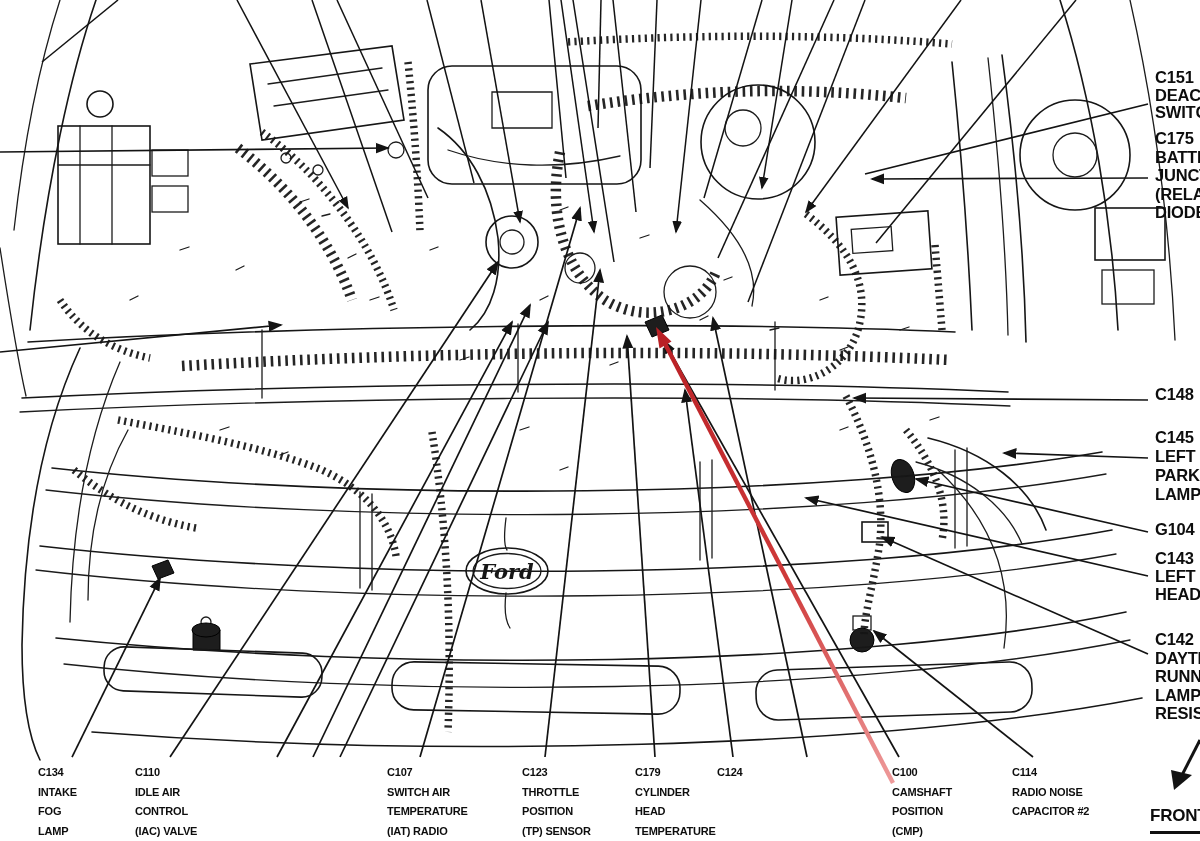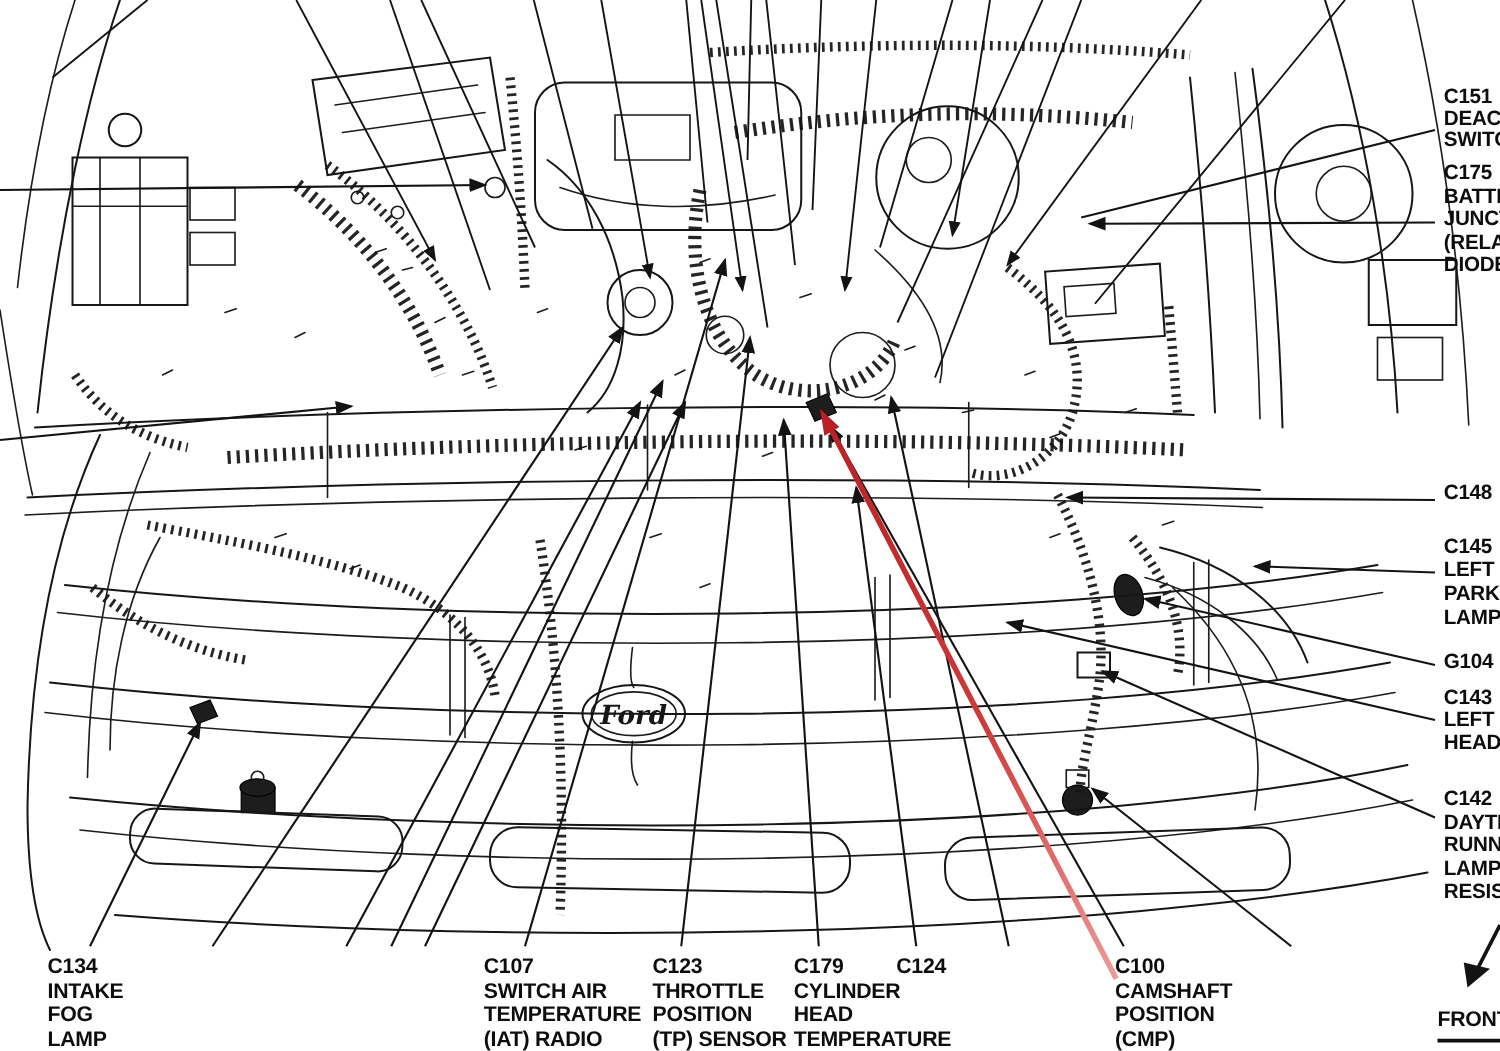--- a/index.html
+++ b/index.html
@@ -1,20 +1,20 @@
 <!DOCTYPE html>
 <html><head>
 <meta charset="utf-8">
 <style>
   html,body{margin:0;padding:0;background:#fff;}
   #stage{position:relative;width:1200px;height:841px;overflow:hidden;background:#fff;
          font-family:"Liberation Sans","DejaVu Sans",sans-serif;}
   #art{position:absolute;left:0;top:0;}
   .callout{position:absolute;color:#0d0d0d;font-weight:bold;white-space:nowrap;}
-  .cb{font-size:17px;line-height:19.5px;letter-spacing:-0.2px;}
+  .cb{font-size:11px;line-height:19.5px;letter-spacing:-0.2px;}
   .cr{font-size:16.5px;line-height:18.5px;letter-spacing:-0.2px;}
   .lh17{line-height:17.5px;} .lh19{line-height:19px;} .lh18{line-height:18px;}
   #front-ind{position:absolute;left:1150px;top:806px;width:50px;
              border-bottom:3px solid #101010;padding-bottom:5px;
              font-size:17px;font-weight:bold;color:#0d0d0d;letter-spacing:-0.2px;}
   .leader{stroke:#131313;stroke-width:1.7;fill:none;}
   .fan{stroke:#131313;stroke-width:1.5;fill:none;}
   .ink{stroke:#161616;fill:none;stroke-width:1.6;stroke-linecap:round;}
   .ink2{stroke:#1c1c1c;fill:none;stroke-width:1.3;stroke-linecap:round;}
   .tube{stroke:#141414;fill:none;stroke-width:10.5;stroke-dasharray:2.6 4.8;opacity:.93;}
@@ -219,20 +219,26 @@
     <polygon points="1174,790 1171,770 1192,775" fill="#131313"></polygon>
   </g>
 </svg>
 
 <div class="callout cb" style="left:38px;top:763px">
   <div>C134</div>
   <div>INTAKE</div>
   <div>FOG</div>
   <div>LAMP</div>
 </div>
+<div class="callout cb" style="left:135px;top:763px">
+  <div>C110</div>
+  <div>IDLE AIR</div>
+  <div>CONTROL</div>
+  <div>(IAC) VALVE</div>
+</div>
 <div class="callout cb" style="left:387px;top:763px">
   <div>C107</div>
   <div>SWITCH AIR</div>
   <div>TEMPERATURE</div>
   <div>(IAT) RADIO</div>
 </div>
 <div class="callout cb" style="left:522px;top:763px">
   <div>C123</div>
   <div>THROTTLE</div>
   <div>POSITION</div>
@@ -245,20 +251,25 @@
   <div>TEMPERATURE</div>
 </div>
 <div class="callout cb" style="left:717px;top:763px">
   <div>C124</div>
 </div>
 <div class="callout cb" style="left:892px;top:763px">
   <div>C100</div>
   <div>CAMSHAFT</div>
   <div>POSITION</div>
   <div>(CMP)</div>
+</div>
+<div class="callout cb" style="left:1012px;top:763px">
+  <div>C114</div>
+  <div>RADIO NOISE</div>
+  <div>CAPACITOR #2</div>
 </div>
 
 <div class="callout cr lh17" style="left:1155px;top:69px">
   <div>C151</div>
   <div>DEACT</div>
   <div>SWITCH</div>
 </div>
 <div class="callout cr" style="left:1155px;top:129px">
   <div>C175</div>
   <div>BATTE</div>

